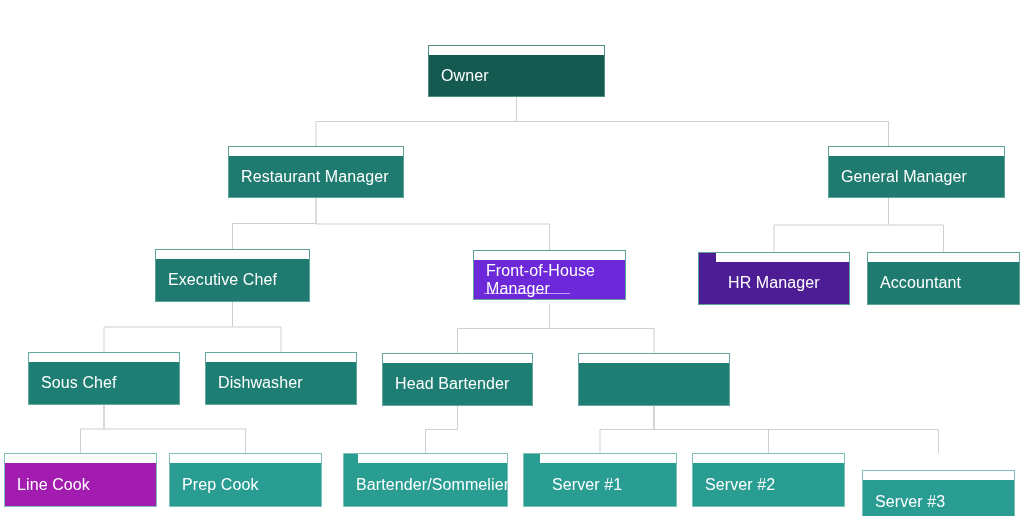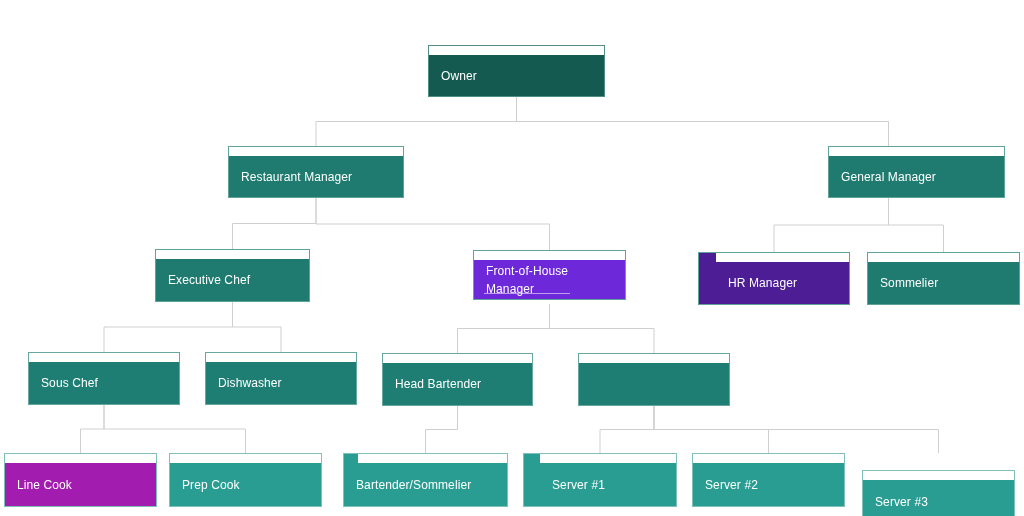--- a/index.html
+++ b/index.html
@@ -3,21 +3,21 @@
 <meta charset="utf-8">
 <style>
   html,body{margin:0;padding:0;background:#ffffff;}
   body{font-family:"Liberation Sans", sans-serif;}
   .canvas{position:relative;width:1024px;height:516px;background:#ffffff;overflow:hidden;}
   .connector-layer{position:absolute;left:0;top:0;width:1024px;height:516px;pointer-events:none;}
   .node{position:absolute;box-sizing:border-box;border:1px solid #5fa29a;display:flex;flex-direction:column;cursor:pointer;}
   .node .strip{position:relative;height:9px;background:#ffffff;flex:0 0 auto;}
   .node .strip .accent{position:absolute;left:0;top:0;height:100%;}
   .node .body{position:relative;flex:1 1 auto;display:flex;align-items:center;padding:0 12px;}
-  .node .label{color:#ffffff;font-size:12px;line-height:18px;letter-spacing:.1px;}
+  .node .label{color:#ffffff;font-size:16px;line-height:18px;letter-spacing:.1px;}
   .node .edit-underline{position:absolute;left:10px;bottom:5px;height:1px;background:rgba(255,255,255,.55);}
 </style>
 </head>
 <body>
 
 <div class="canvas">
   <svg class="connector-layer" width="1024" height="516" viewBox="0 0 1024 516" xmlns="http://www.w3.org/2000/svg">
       <path d="M 516.5 97 V 121.5 H 316 V 146" fill="none" stroke="#cfcfcf" stroke-width="1"></path>
       <path d="M 516.5 97 V 121.5 H 888.5 V 146" fill="none" stroke="#cfcfcf" stroke-width="1"></path>
       <path d="M 316 198 V 223.5 H 232.5 V 249" fill="none" stroke="#cfcfcf" stroke-width="1"></path>
@@ -70,21 +70,21 @@
   </div>
       <div class="node" style="left: 698px; top: 252px; width: 152px; height: 53px; background: #4c1d95; border-color: rgb(95, 162, 154); padding-left: 17px;">
     <div class="strip" style="height: 9px;"></div>
     <div class="body">
       <span class="label">HR Manager</span>
     </div>
   </div>
       <div class="node" style="left: 867px; top: 252px; width: 153px; height: 53px; background: rgb(31, 122, 111); border-color: rgb(95, 162, 154);">
     <div class="strip" style="height: 9px;"></div>
     <div class="body">
-      <span class="label">Sommelier</span>
+      <span class="label">Accountant</span>
     </div>
   </div>
       <div class="node" style="left: 28px; top: 352px; width: 152px; height: 53px; background: rgb(31, 126, 115); border-color: rgb(102, 168, 159);">
     <div class="strip" style="height: 9px;"></div>
     <div class="body">
       <span class="label">Sous Chef</span>
     </div>
   </div>
       <div class="node" style="left: 205px; top: 352px; width: 152px; height: 53px; background: rgb(31, 126, 115); border-color: rgb(102, 168, 159);">
     <div class="strip" style="height: 9px;"></div>

